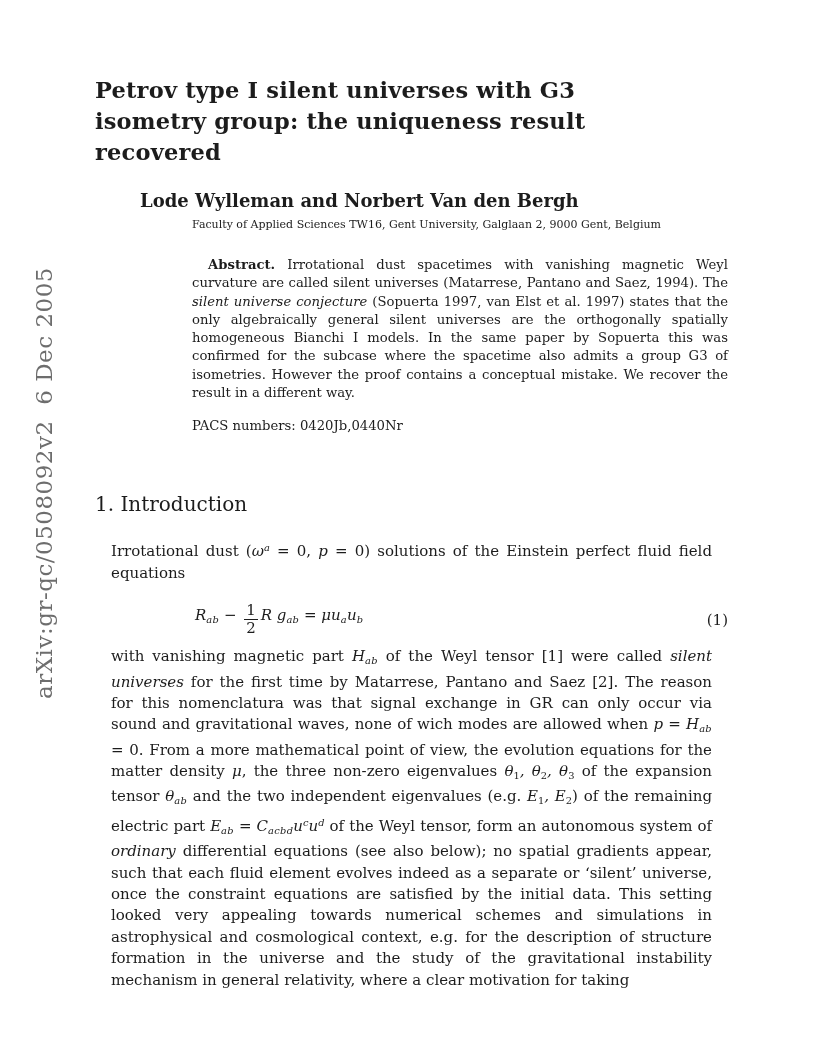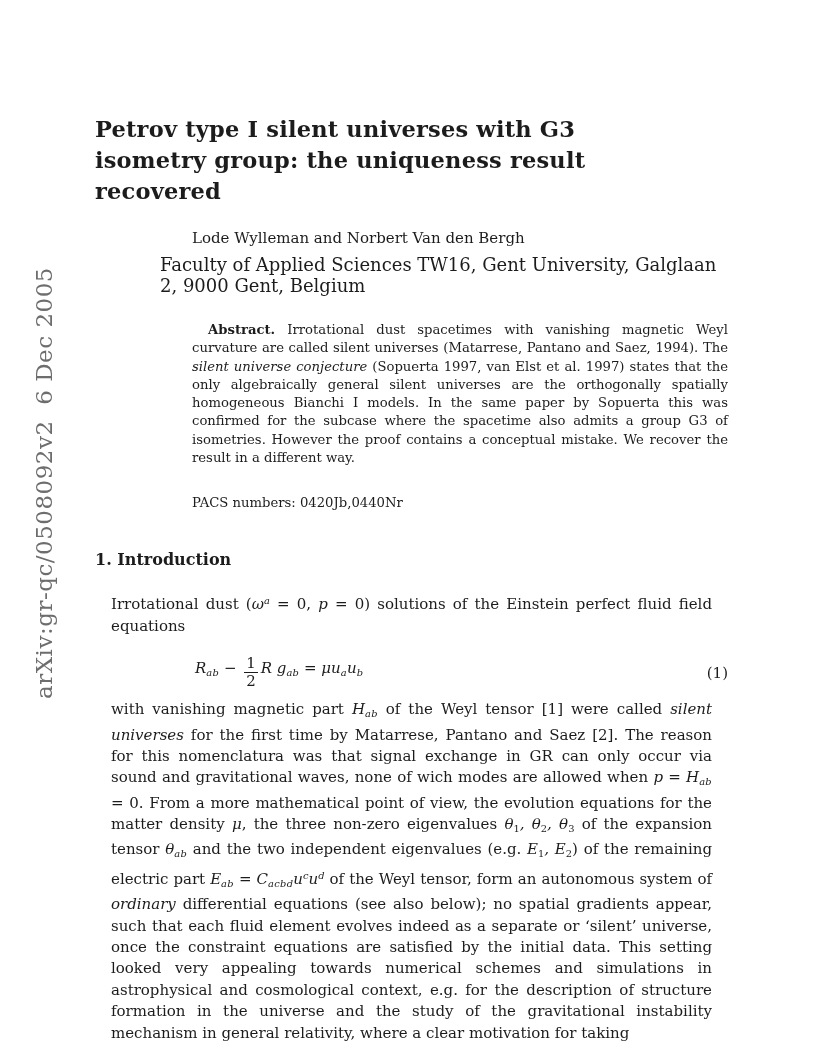--- a/index.html
+++ b/index.html
@@ -19,55 +19,55 @@
     font-size:23px;
     color:#6d6d6d;
     letter-spacing:0.5px;
   }
   .content{
     position:absolute;
     left:95px;top:0;
     width:633px;
   }
   .title{
-    margin-top:114px;
+    margin-top:75px;
     max-width:566px;
     font-size:22.5px;
     font-weight:bold;
     line-height:31px;
     letter-spacing:0.2px;
   }
   .authors{
     margin-top:22px;
-    margin-left:97px;
-    font-size:15px;
-    font-weight:normal;
+    margin-left:45px;
+    font-size:18px;
+    font-weight:bold;
   }
   .affiliation{
     margin-top:7px;
-    margin-left:65px;
-    font-size:18px;
+    margin-left:97px;
+    font-size:11px;
   }
   .abstract{
     margin-top:25px;
     margin-left:97px;
     width:536px;
     font-size:13.2px;
     line-height:18.3px;
     text-align:justify;
   }
   .pacs{
-    margin-top:28px;
+    margin-top:16px;
     margin-left:97px;
     font-size:13.2px;
   }
   .section-heading{
-    margin-top:40px;
-    font-size:16px;
-    font-weight:bold;
+    margin-top:59px;
+    font-size:20px;
+    font-weight:normal;
   }
   .body-par{
     margin:16px;
     margin-top:21px;
     font-size:15px;
     line-height:21.4px;
     text-align:justify;
   }
   .body-par.cont{margin-top:0;}
   .equation-row{

